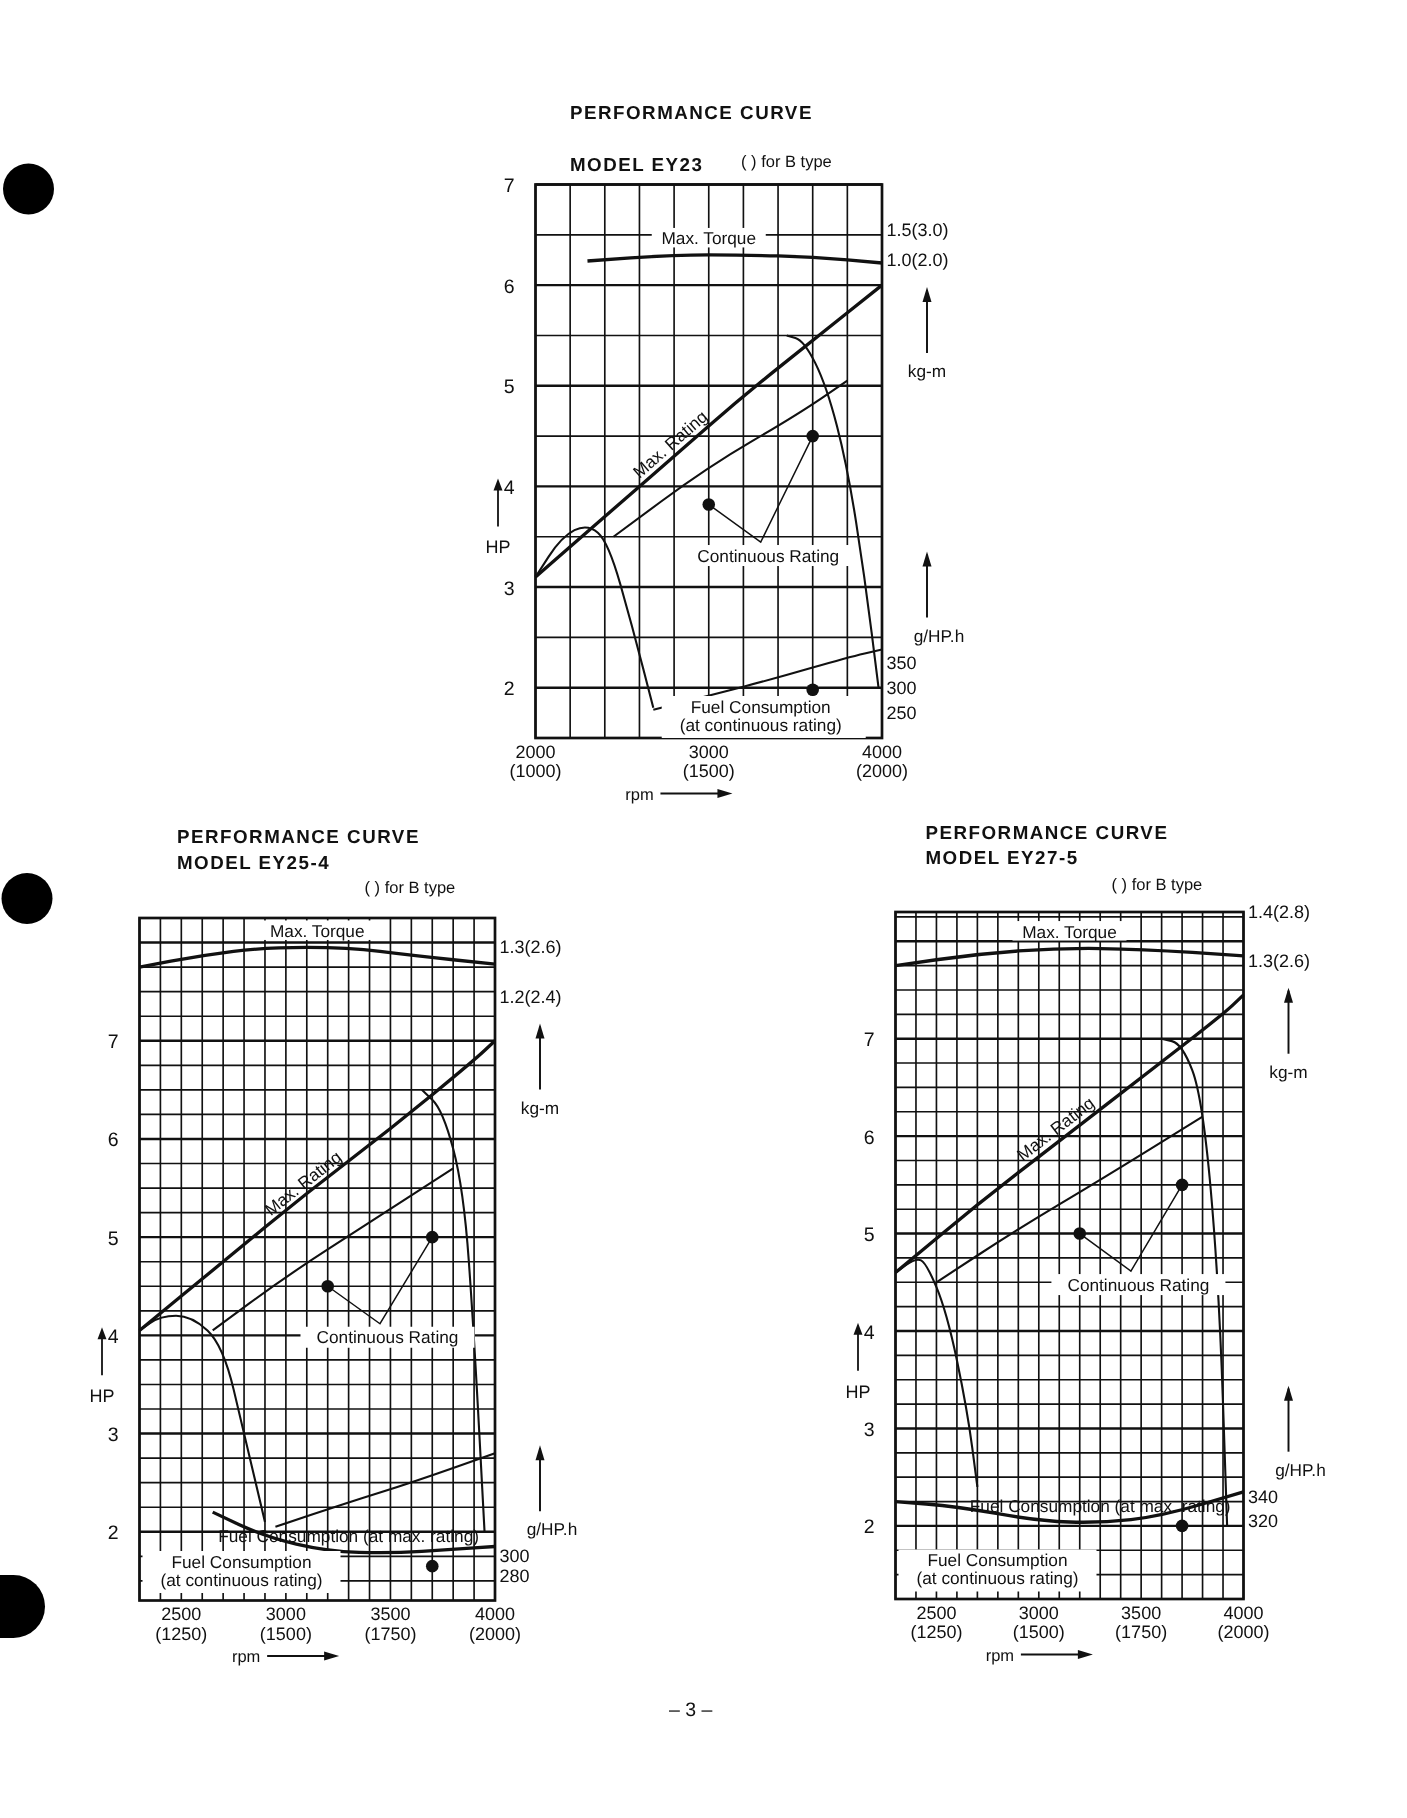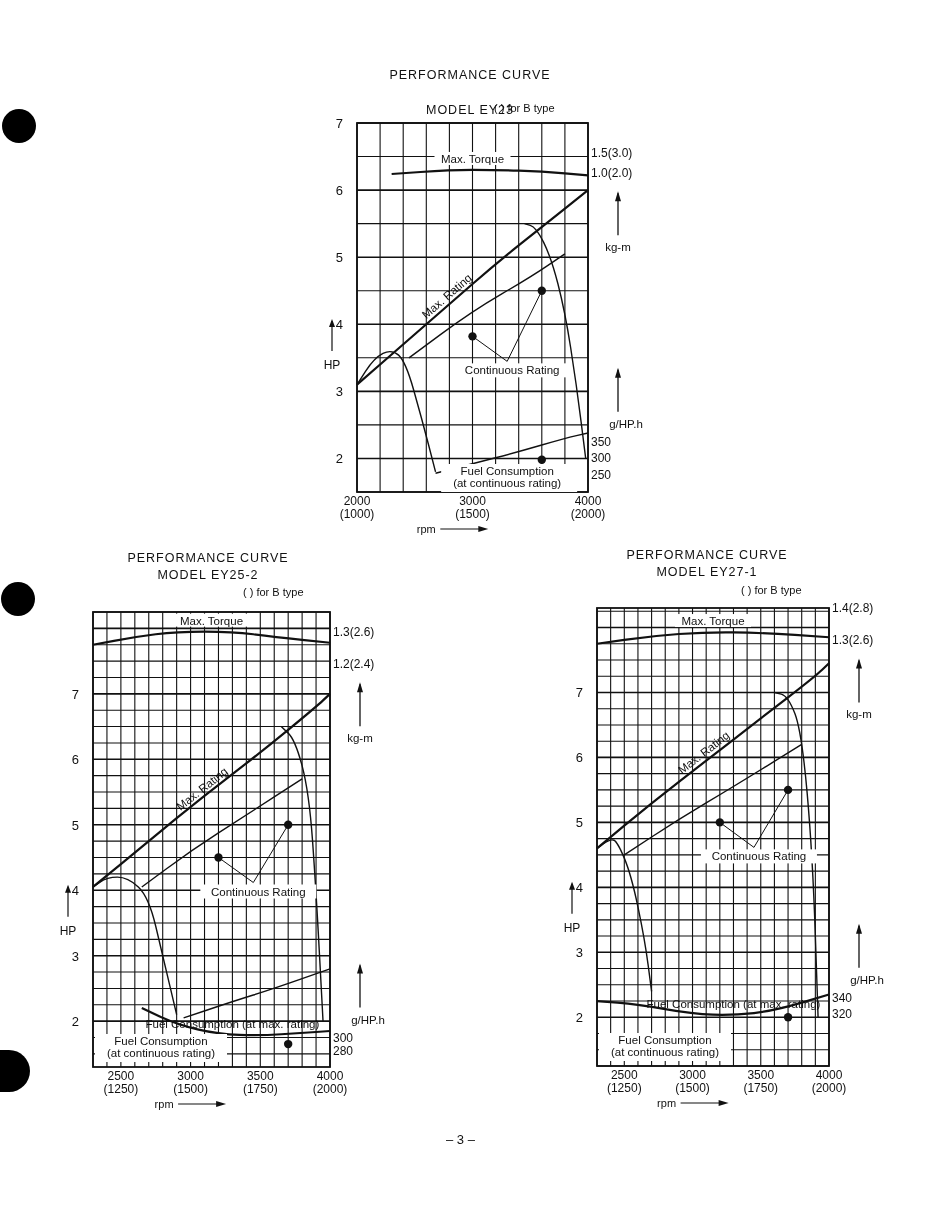--- a/index.html
+++ b/index.html
@@ -1,17 +1,17 @@
 <!DOCTYPE html>
 <html><head>
 <meta charset="utf-8">
 <style>
   html,body{margin:0;padding:0;background:#fff;}
   body{width:938px;height:1212px;position:relative;overflow:hidden;font-family:"Liberation Sans",sans-serif;color:#111;}
-  .title{position:absolute;font-weight:normal;font-size:12.5px;letter-spacing:1px;text-align:center;}
+  .title{position:absolute;font-weight:bold;font-size:12.5px;letter-spacing:1px;}
   .subnote{position:absolute;font-size:11px;}
   .page-num{position:absolute;left:446px;top:1132px;font-size:13px;}
   .punch{position:absolute;width:34px;height:34px;border-radius:50%;background:#000;}
   svg.chart{position:absolute;left:0;top:0;overflow:visible;}
   svg text{font-family:"Liberation Sans",sans-serif;fill:#111;}
 </style>
 </head>
 <body>
 
 <div class="punch" style="left:2px;top:109px;"></div>
@@ -19,27 +19,27 @@
 <div class="punch" style="left:0px;top:1050px;width:30px;height:42px;border-radius:0 21px 21px 0;"></div>
 
 <div class="title" style="left:380px;top:68px;width:180px;">
   <div>PERFORMANCE CURVE</div>
   <div style="margin-top:21px;">MODEL EY23</div>
 </div>
 <div class="subnote" style="left:494px;top:102px;">(   ) for B type</div>
 
 <div class="title" style="left:118px;top:551px;width:180px;">
   <div>PERFORMANCE CURVE</div>
-  <div style="margin-top:3px;">MODEL EY25-2</div>
+  <div style="margin-top:3px;">MODEL EY25-4</div>
 </div>
 <div class="subnote" style="left:243px;top:586px;">(   ) for B type</div>
 
 <div class="title" style="left:617px;top:548px;width:180px;">
   <div>PERFORMANCE CURVE</div>
-  <div style="margin-top:3px;">MODEL EY27-1</div>
+  <div style="margin-top:3px;">MODEL EY27-5</div>
 </div>
 <div class="subnote" style="left:741px;top:584px;">(   ) for B type</div>
 
 <svg class="chart" id="charts" width="938" height="1212">
     <g>
       <g stroke="#111">
         <line x1="357" x2="357" y1="123" y2="492" stroke-width="1.1"></line>
         <line x1="380.1" x2="380.1" y1="123" y2="492" stroke-width="1.1"></line>
         <line x1="403.2" x2="403.2" y1="123" y2="492" stroke-width="1.1"></line>
         <line x1="426.3" x2="426.3" y1="123" y2="492" stroke-width="1.1"></line>

